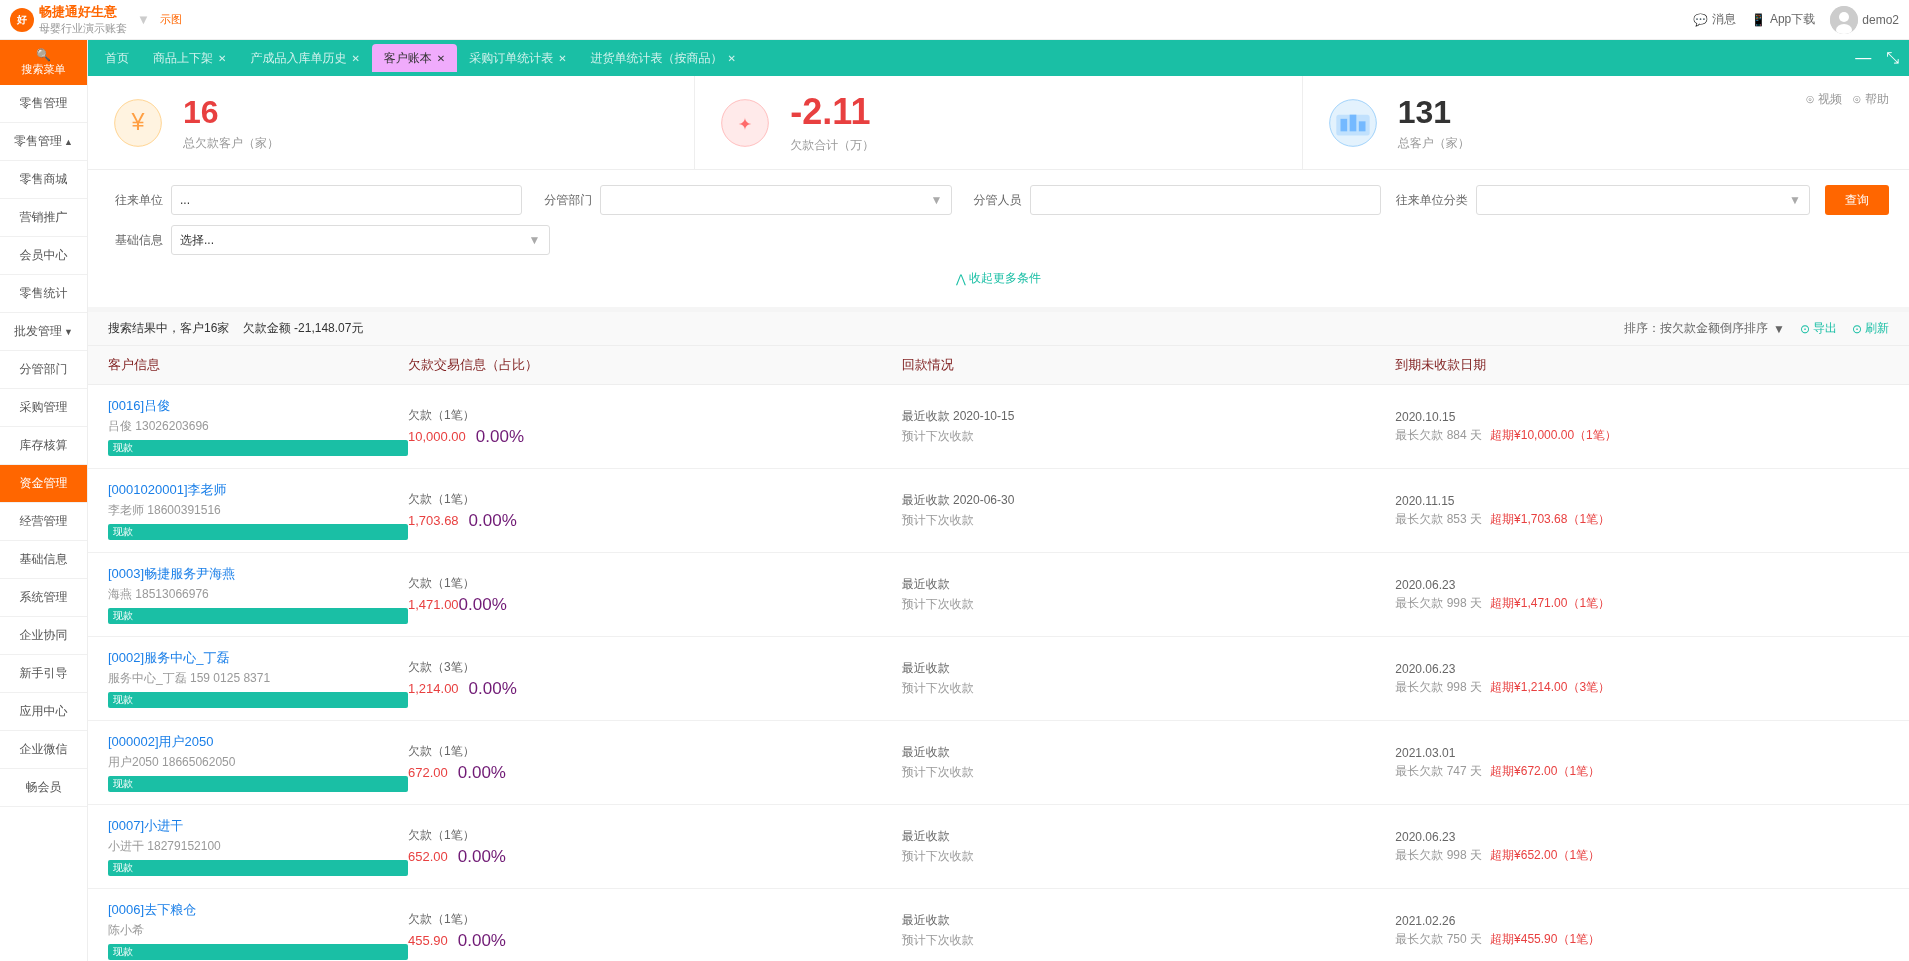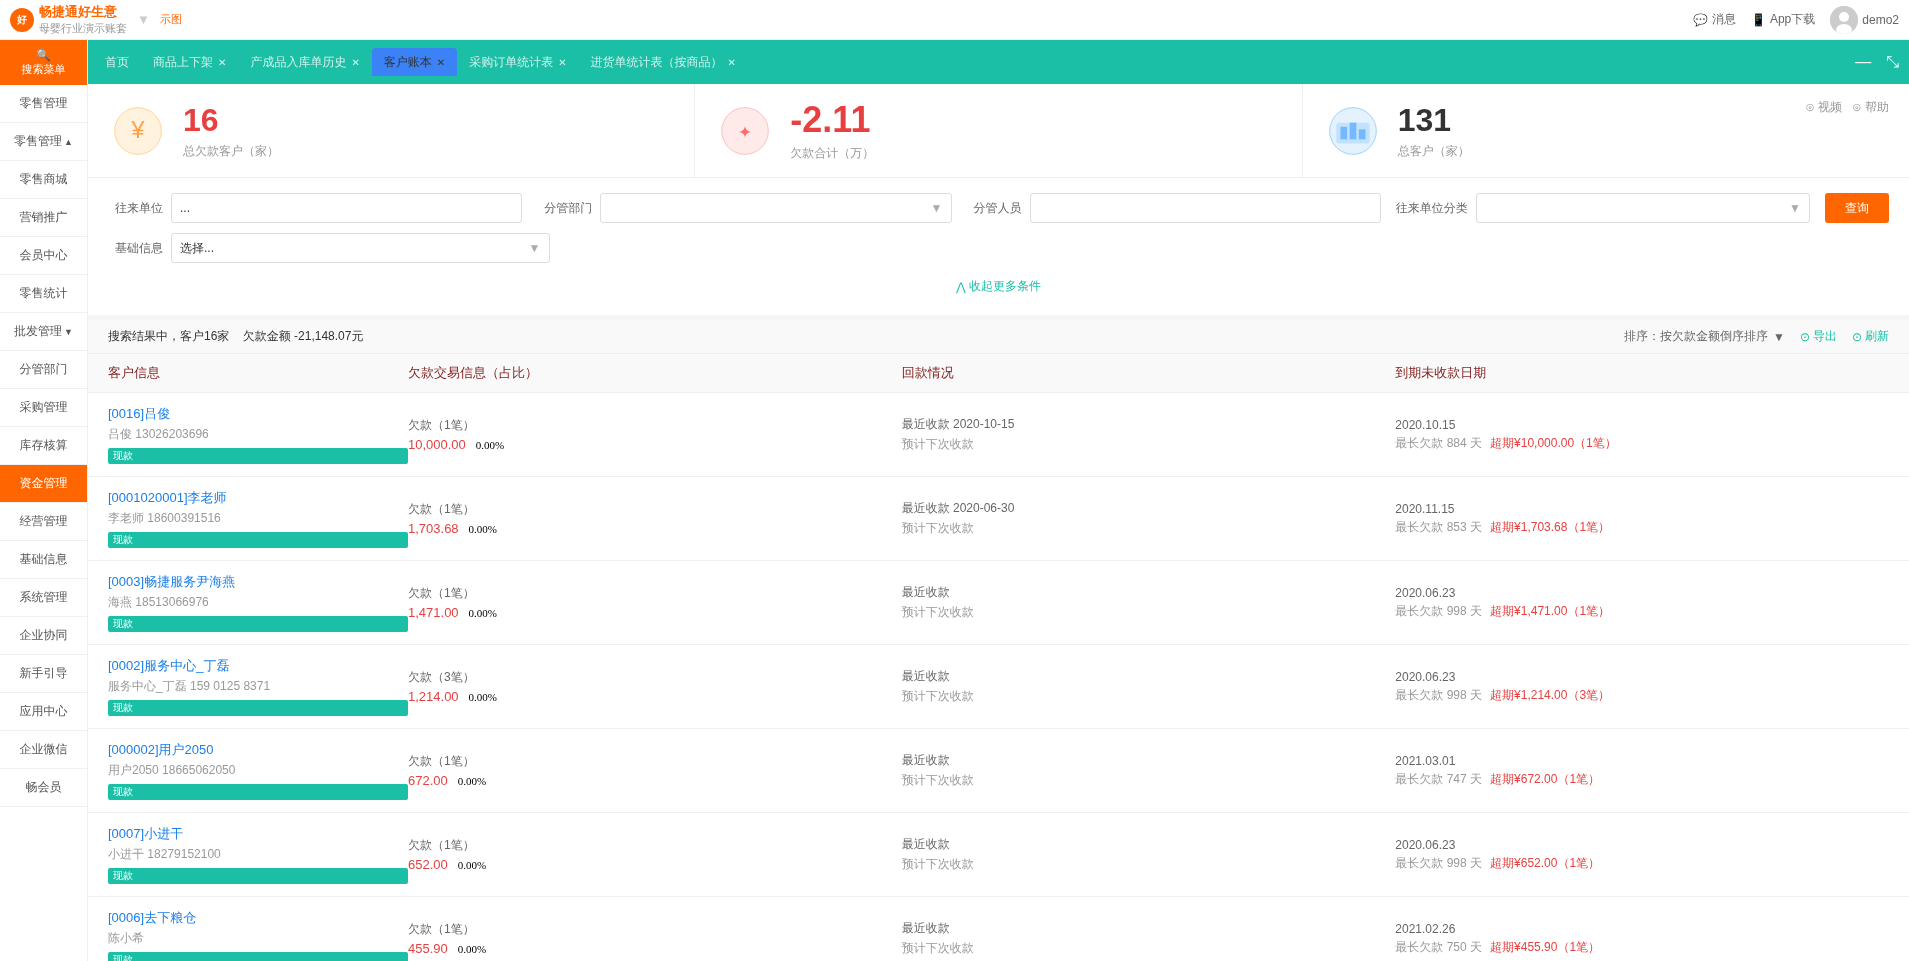--- a/index.html
+++ b/index.html
@@ -36,36 +36,36 @@
     .sidebar-nav-item.has-arrow { display: flex; align-items: center; justify-content: center; gap: 2px; }
     
     
     .content-area { flex: 1; display: flex; flex-direction: column; overflow: hidden; }
     
     
     .tab-bar {
       background: #1abfa5;
       display: flex;
       align-items: center;
-      height: 44px;
+      height: 36px;
       padding: 0 5px;
     }
     .tab-item {
       display: flex;
       align-items: center;
       padding: 0 12px;
       height: 28px;
       color: rgba(255,255,255,0.8);
       font-size: 12px;
       cursor: pointer;
       border-radius: 4px 4px 0 0;
       gap: 5px;
       white-space: nowrap;
     }
-    .tab-item.active { background: #3b82f6; color: #333; }
+    .tab-item.active { background: #f0abfc; color: #333; }
     .tab-close { font-size: 10px; color: inherit; cursor: pointer; }
     .tab-bar-right { margin-left: auto; display: flex; gap: 5px; }
     .tab-bar-btn { color: white; font-size: 16px; cursor: pointer; padding: 0 5px; }
     
     
     .page-content { flex: 1; overflow-y: auto; background: #f5f5f5; }
     
     
     .summary-cards {
       display: flex;
@@ -134,21 +134,21 @@
       border-bottom: 1px solid #f0f0f0;
       align-items: center;
     }
     .customer-info { display: flex; flex-direction: column; gap: 3px; }
     .customer-name { color: #1a7fe8; font-size: 13px; cursor: pointer; }
     .customer-phone { color: #999; font-size: 12px; }
     .tag-xian { background: #1abfa5; color: white; font-size: 10px; padding: 1px 5px; border-radius: 2px; display: inline-block; margin-top: 2px; }
     .debt-info { display: flex; flex-direction: column; gap: 3px; }
     .debt-count { color: #666; font-size: 12px; }
     .debt-amount { color: #e84040; font-size: 13px; }
-    .debt-percent { color: #000000; font-size: 11px; font-family: Liberation Serif, serif; }
+    .debt-percent { color: #701a75; font-size: 17px; }
     .recovery-info { display: flex; flex-direction: column; gap: 3px; }
     .recovery-date { color: #666; font-size: 12px; }
     .recovery-next { color: #999; font-size: 12px; }
     .due-info { display: flex; flex-direction: column; gap: 3px; }
     .due-date { color: #666; font-size: 12px; }
     .due-overdue { color: #e84040; font-size: 12px; cursor: pointer; }
     .due-days { color: #999; font-size: 12px; }
     
     
     .page-content::-webkit-scrollbar { width: 6px; }
@@ -476,21 +476,21 @@
         </div>
 
         <div class="table-row">
           <div class="customer-info">
             <div class="customer-name"><span>[0003]</span><span>畅捷服务尹海燕</span></div>
             <div class="customer-phone">海燕  18513066976</div>
             <div class="tag-xian">现款</div>
           </div>
           <div class="debt-info">
             <div class="debt-count">欠款（1笔）</div>
-            <div style="display:flex;align-items:center;gap:10px;">
+            <div style="display:flex;align-items:center;">
               <div class="debt-amount">1,471.00</div>
               <div class="debt-percent">0.00%</div>
             </div>
           </div>
           <div class="recovery-info">
             <div class="recovery-date">最近收款</div>
             <div class="recovery-next">预计下次收款</div>
           </div>
           <div class="due-info">
             <div class="due-date">2020.06.23</div>

